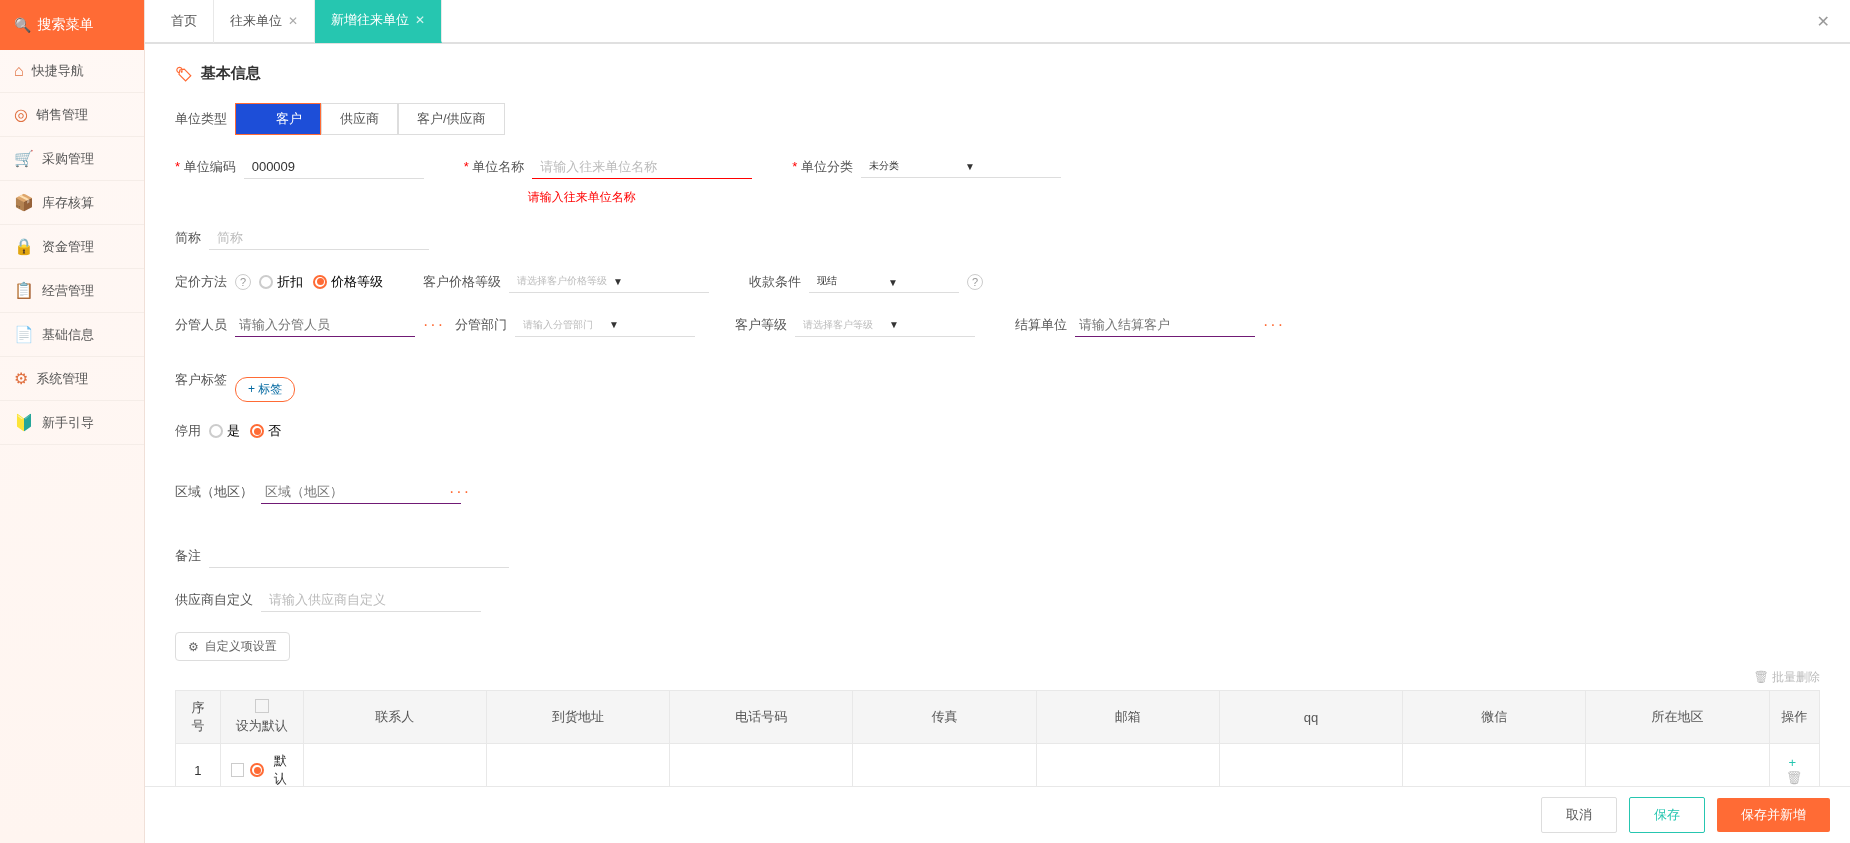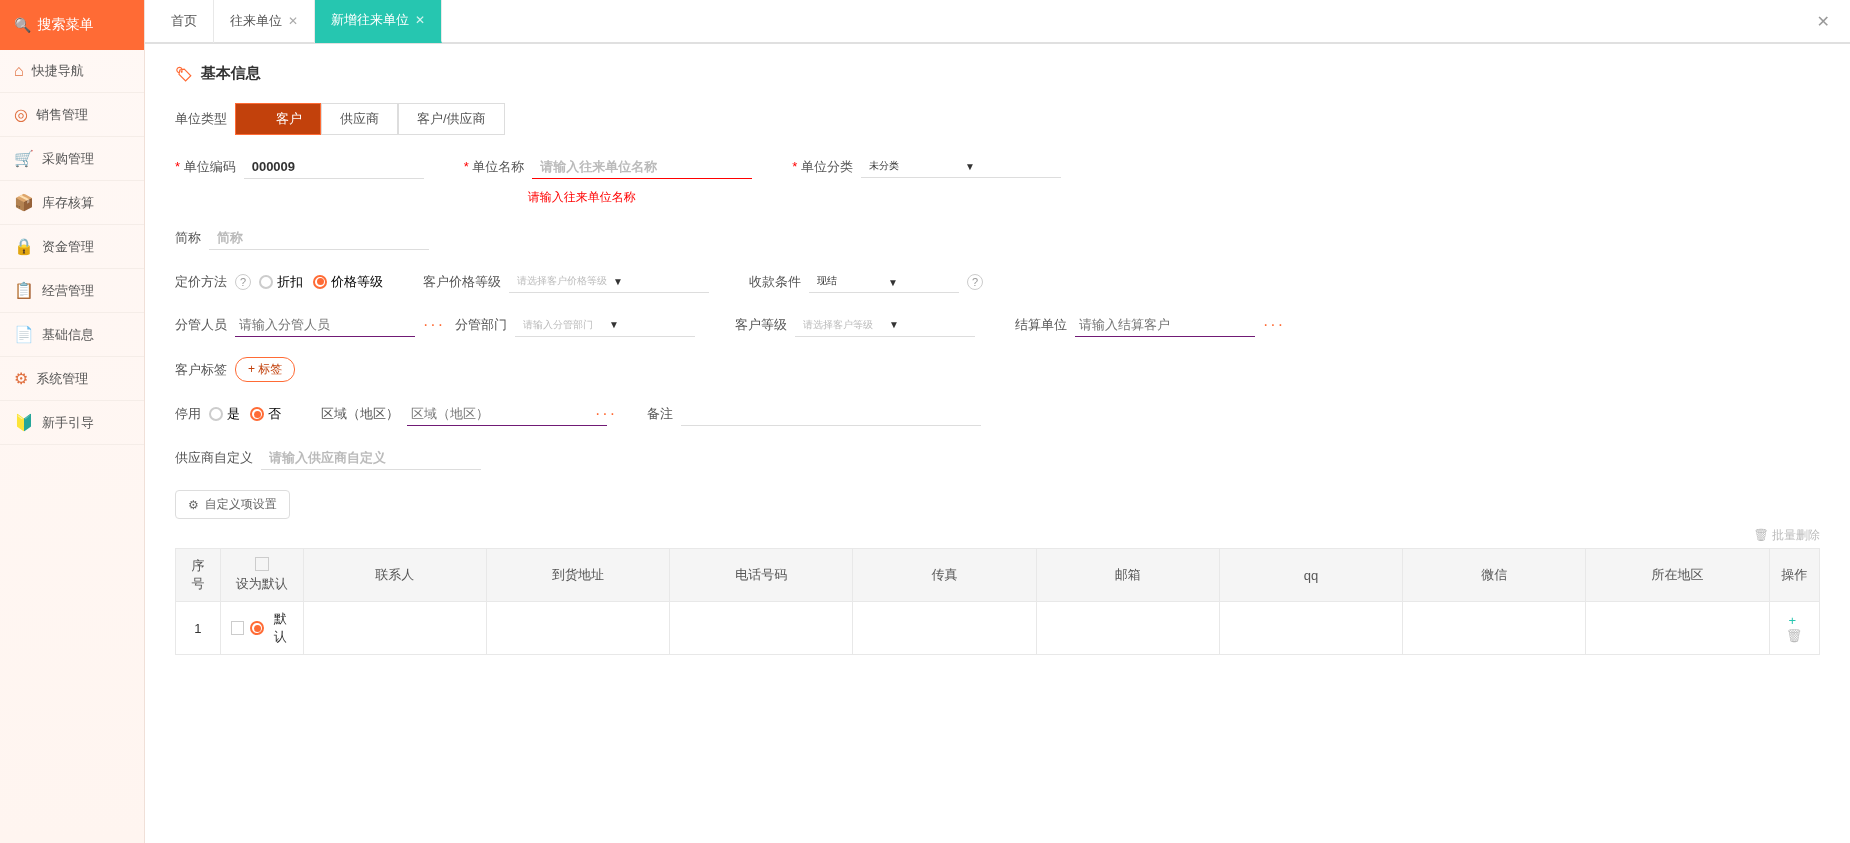--- a/index.html
+++ b/index.html
@@ -130,21 +130,20 @@
     }
 
     .form-input {
       border: none;
       border-bottom: 1px solid #ddd;
       padding: 4px 8px;
       font-size: 13px;
       outline: none;
       background: transparent;
       color: #333;
-      font-weight: bold;
     }
     .form-input::placeholder { color: #bbb; }
     .form-input.error-border { border-bottom-color: red; }
 
     .error-msg {
       color: red;
       font-size: 12px;
       margin-top: 2px;
     }
 
@@ -154,21 +153,21 @@
     }
     .unit-type-btn {
       padding: 6px 18px;
       border: 1px solid #ddd;
       background: white;
       font-size: 13px;
       cursor: pointer;
       color: #555;
     }
     .unit-type-btn.active {
-      background: #c2410c;
+      background: #1d4ed8;
       color: white;
       border-color: #ff6b35;
       padding-left: 40px;
     }
 
     .select-wrapper {
       display: flex;
       align-items: center;
       border-bottom: 1px solid #ddd;
       padding: 4px 4px 4px 8px;
@@ -191,26 +190,27 @@
     .radio-circle.checked::after {
       content: '';
       width: 7px; height: 7px;
       background: #ff6b35;
       border-radius: 50%;
     }
 
     .tag-btn {
       display: flex; align-items: center; gap: 4px;
       border: 1px solid #ff6b35;
-      color: #c2410c;
+      color: #0369a1;
       background: white;
       padding: 3px 12px;
       border-radius: 12px;
       font-size: 12px;
       cursor: pointer;
+      margin-top: 20px;
     }
 
     .more-btn {
       color: #ff6b35;
       font-size: 16px;
       cursor: pointer;
       padding: 0 4px;
       letter-spacing: 2px;
     }
 
@@ -497,21 +497,21 @@
 
     <div class="form-row">
       <div class="form-group">
         <span class="form-label">客户标签</span>
         <button class="tag-btn">
           <span>+ 标签</span>
         </button>
       </div>
     </div>
 
-    <div class="form-row" style="gap:40px; align-items:center;">
+    <div class="form-row" style="gap:40px; align-items:flex-start;flex-direction:column;">
       <div class="form-group">
         <span class="form-label">停用</span>
         <div class="radio-group">
           <label class="radio-item">
             <div class="radio-circle"></div>
             <span>是</span>
           </label>
           <label class="radio-item">
             <div class="radio-circle checked"></div>
             <span>否</span>
@@ -592,13 +592,18 @@
               <span style="cursor:pointer; color:#26c6b0; margin-right:4px;">+</span>
               <span style="cursor:pointer; color:#bbb;">🗑</span>
             </td>
           </tr>
         </tbody>
       </table>
     </div>
 
   </div>
 
+  <div class="bottom-bar">
+    <button class="btn-cancel">取消</button>
+    <button class="btn-save">保存</button>
+    <button class="btn-save-new">保存并新增</button>
+  </div>
 </div>
 
 </body></html>

